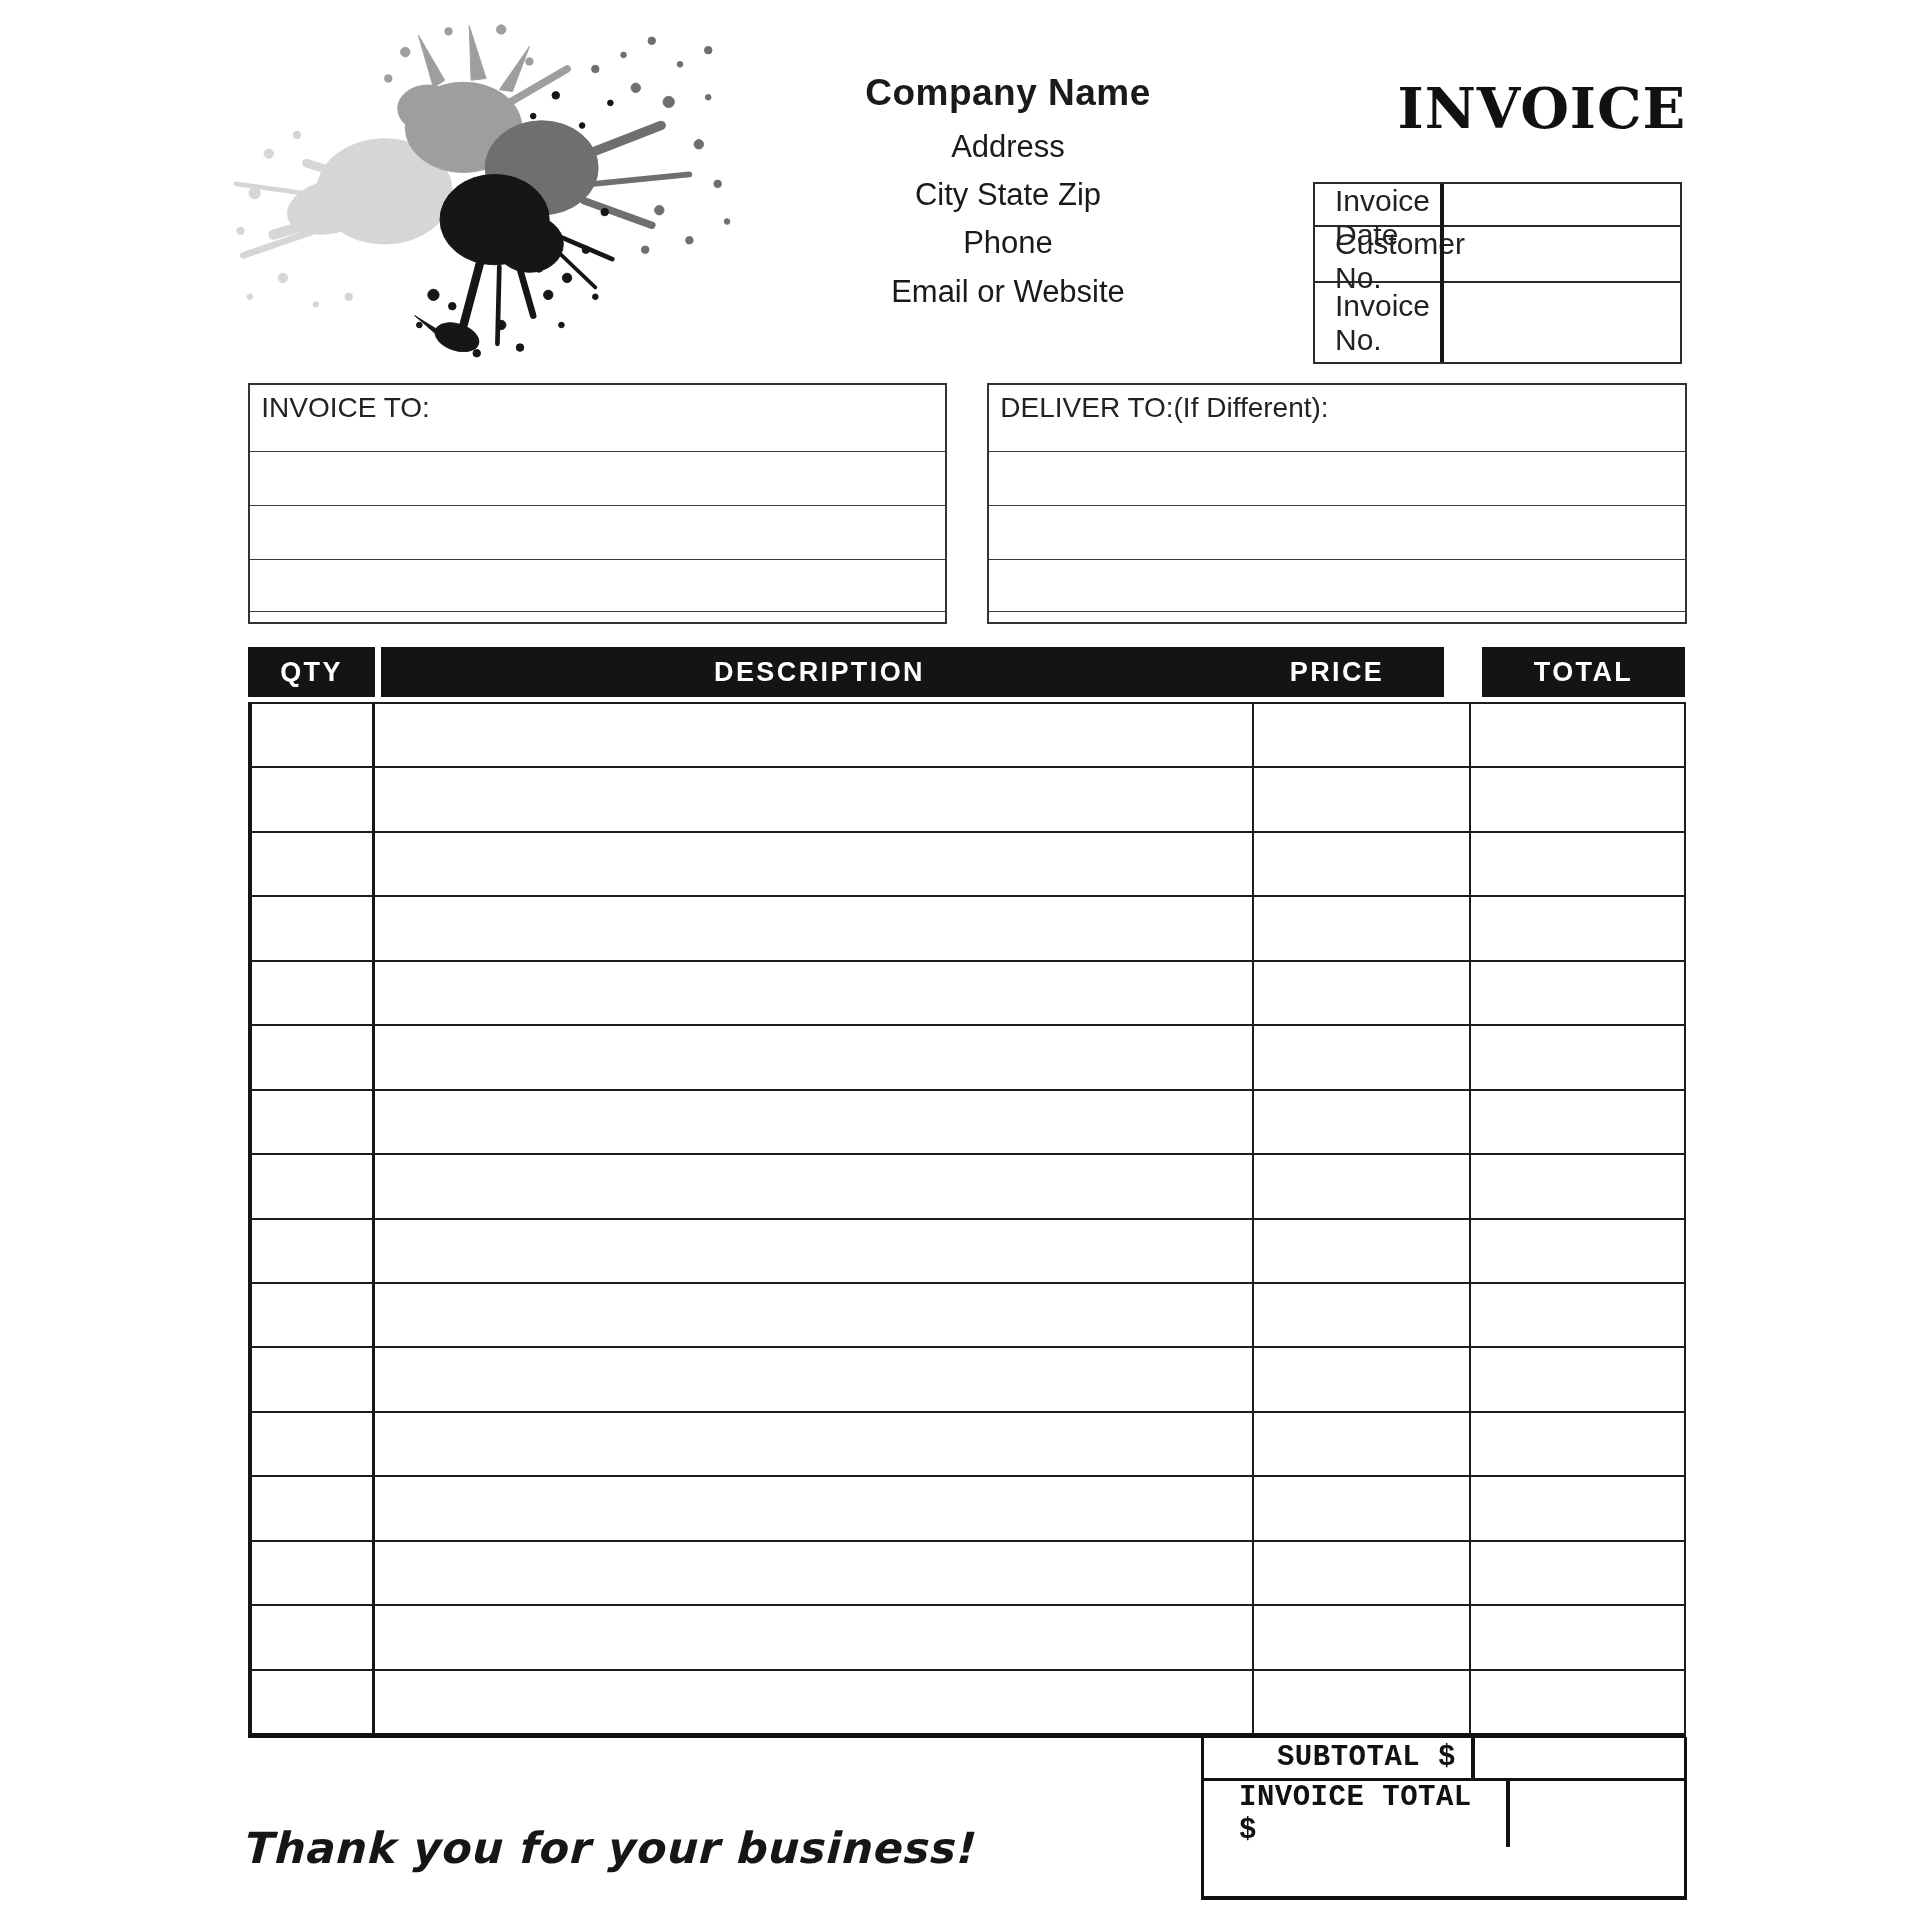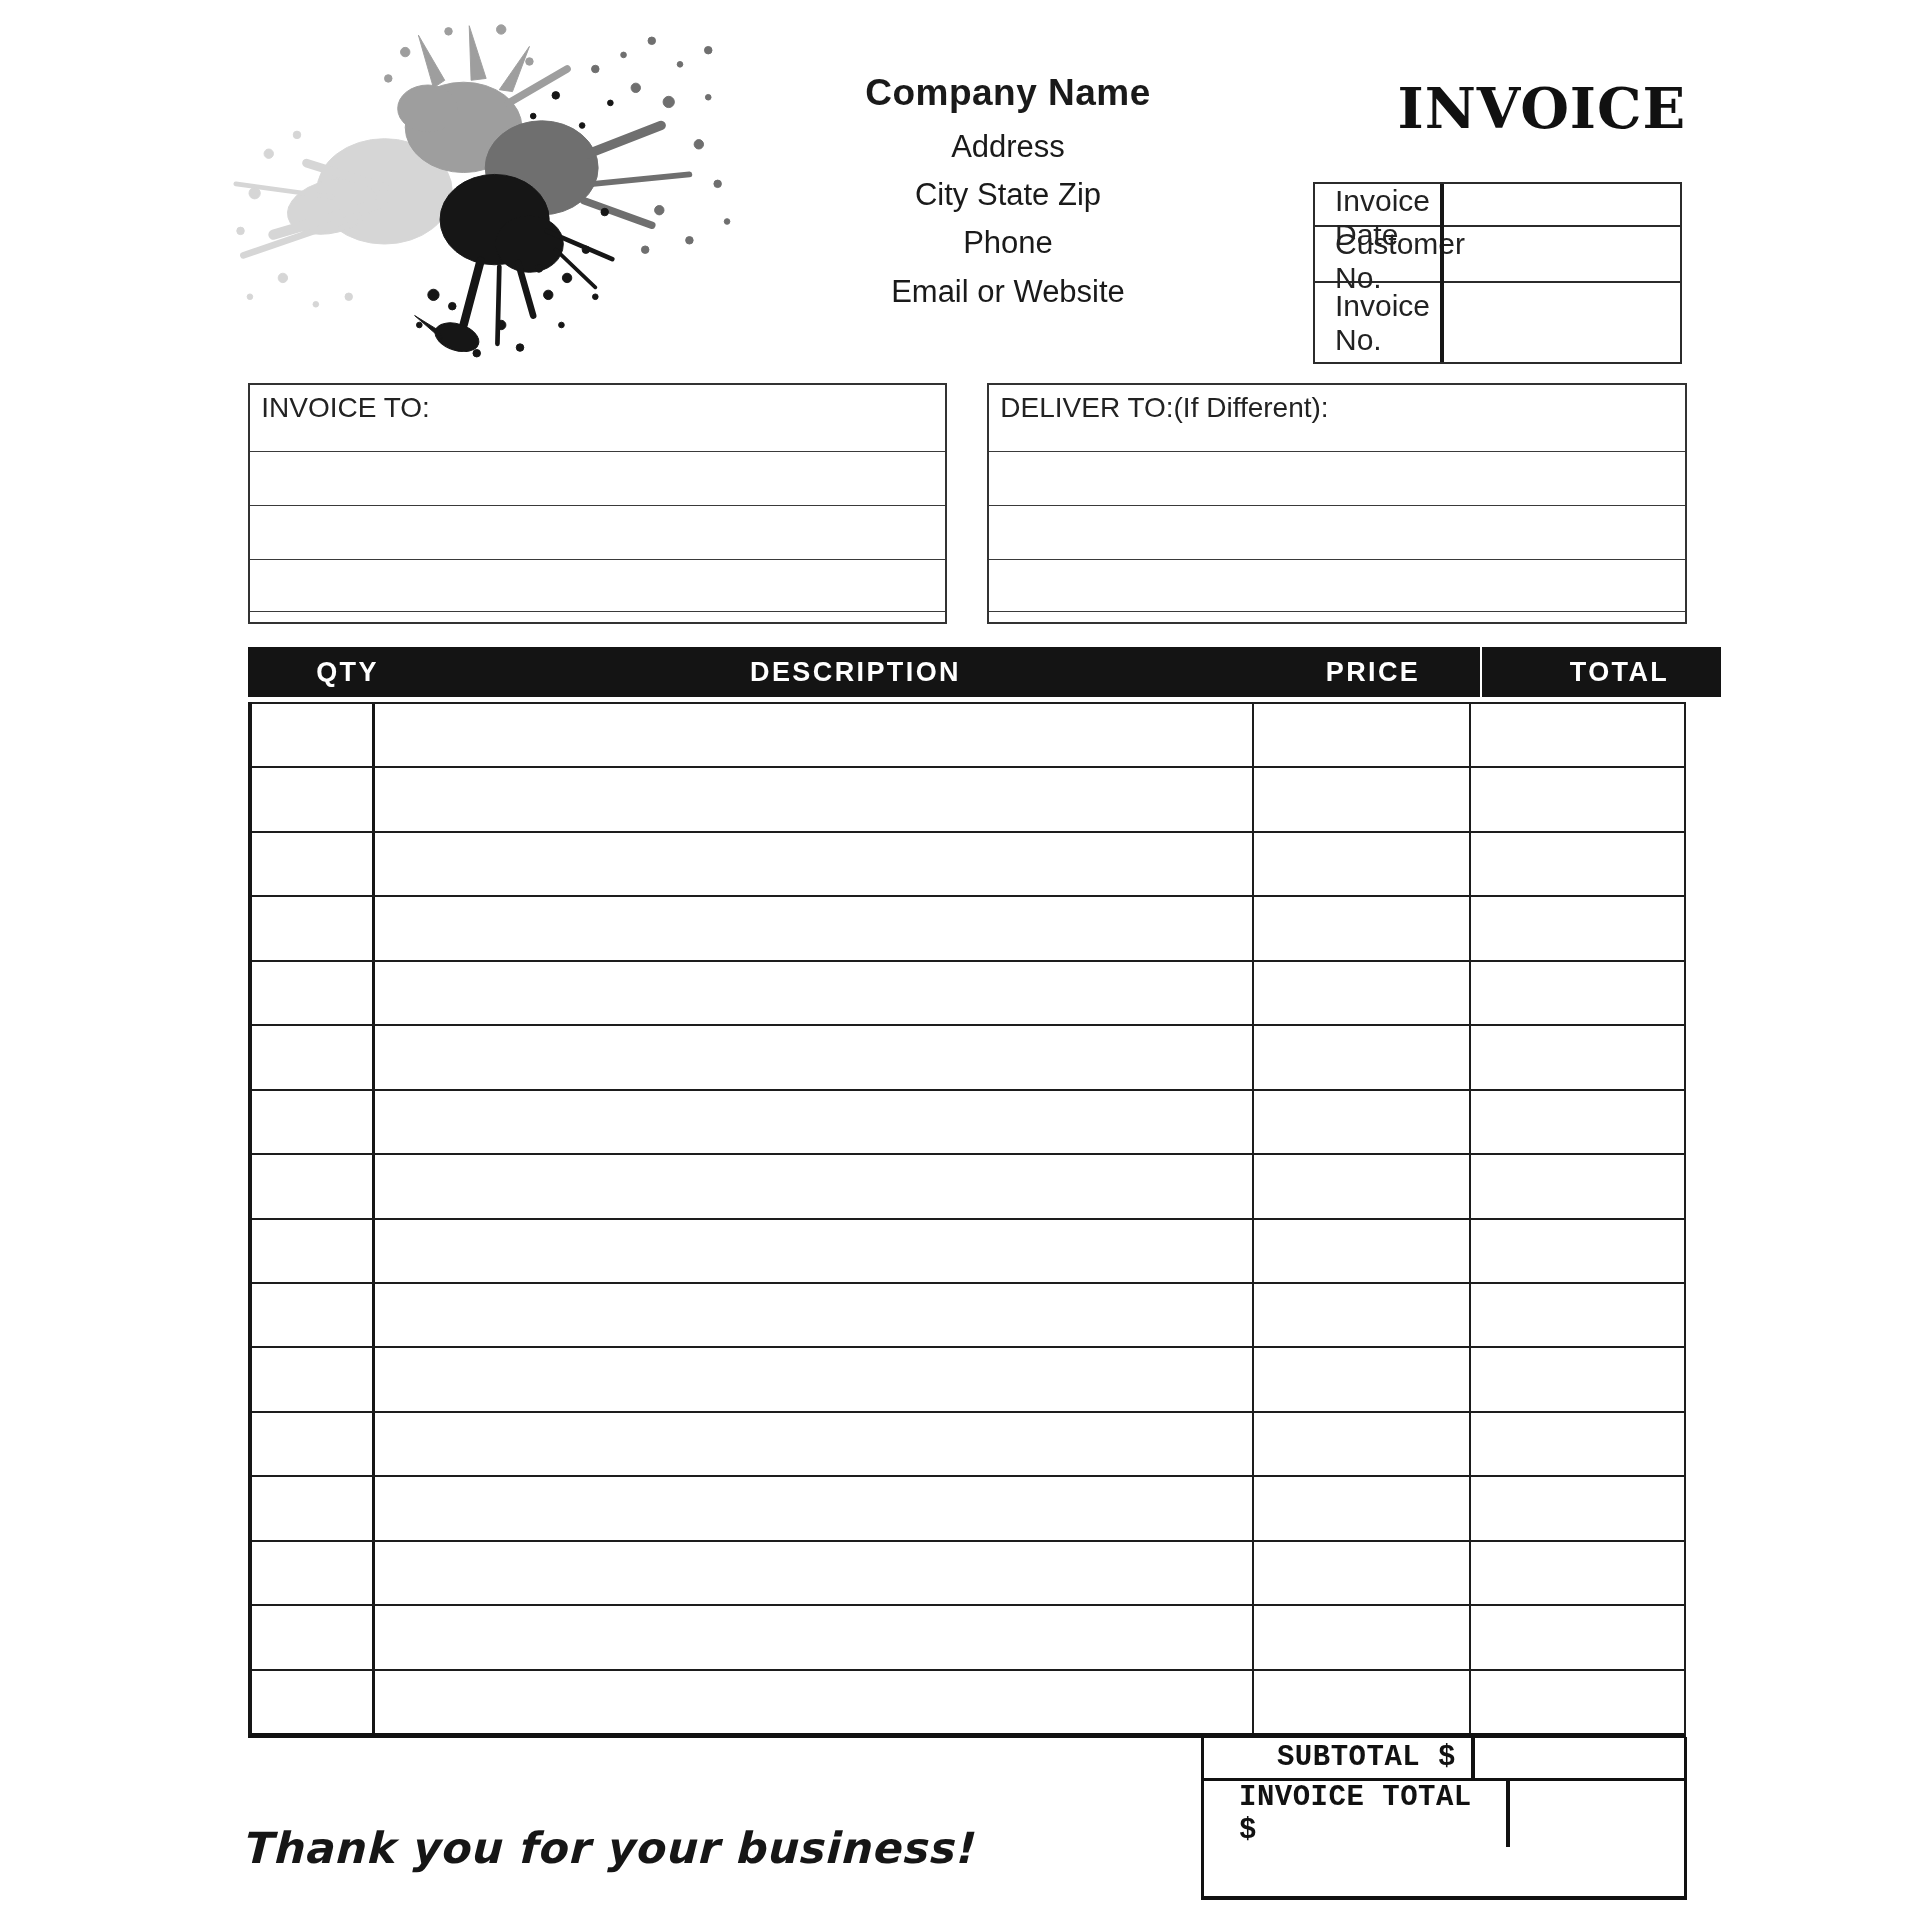--- a/index.html
+++ b/index.html
@@ -34,21 +34,21 @@
   #ship-to{left:987px;width:700px;}
   .addr-label-row{height:67px;border-bottom:1.9px solid #3a3a3a;box-sizing:border-box;
     font-size:28px;color:#222;padding:6.6px 0 0 11.3px;}
   .addr-line{height:54px;border-bottom:1.9px solid #3a3a3a;box-sizing:border-box;}
   .addr-line:nth-child(4){height:52px;}
   .addr-filler{flex:1;}
   
   #items-header{position:absolute;left:248px;top:647px;width:1438px;height:50px;}
   .hdr-cell{position:absolute;top:0;height:50px;background:#141414;color:#fff;
     display:flex;align-items:center;justify-content:center;
-    font-weight:bold;font-size:27px;letter-spacing:2.4px;padding-left:36px;}
+    font-weight:bold;font-size:27px;letter-spacing:2.4px;}
   #hdr-qty{left:0;width:127px;}
   #hdr-desc{left:133px;width:877px;}
   #hdr-price{left:982px;width:214px;}
   #hdr-total{left:1234px;width:203px;}
   #items-body{position:absolute;left:248px;top:702px;width:1438px;height:1036px;
     box-sizing:border-box;border-left:4.7px solid #161616;border-right:2.8px solid #1d1d1d;
     border-bottom:5.6px solid #111;display:grid;grid-template-rows:repeat(16,1fr);}
   .item-row{display:grid;grid-template-columns:123px 879px 217px 1fr;border-top:2.8px solid #1d1d1d;}
   .item-row .c-qty{border-right:3.8px solid #161616;}
   .item-row .c-desc{border-right:2.8px solid #1d1d1d;}

